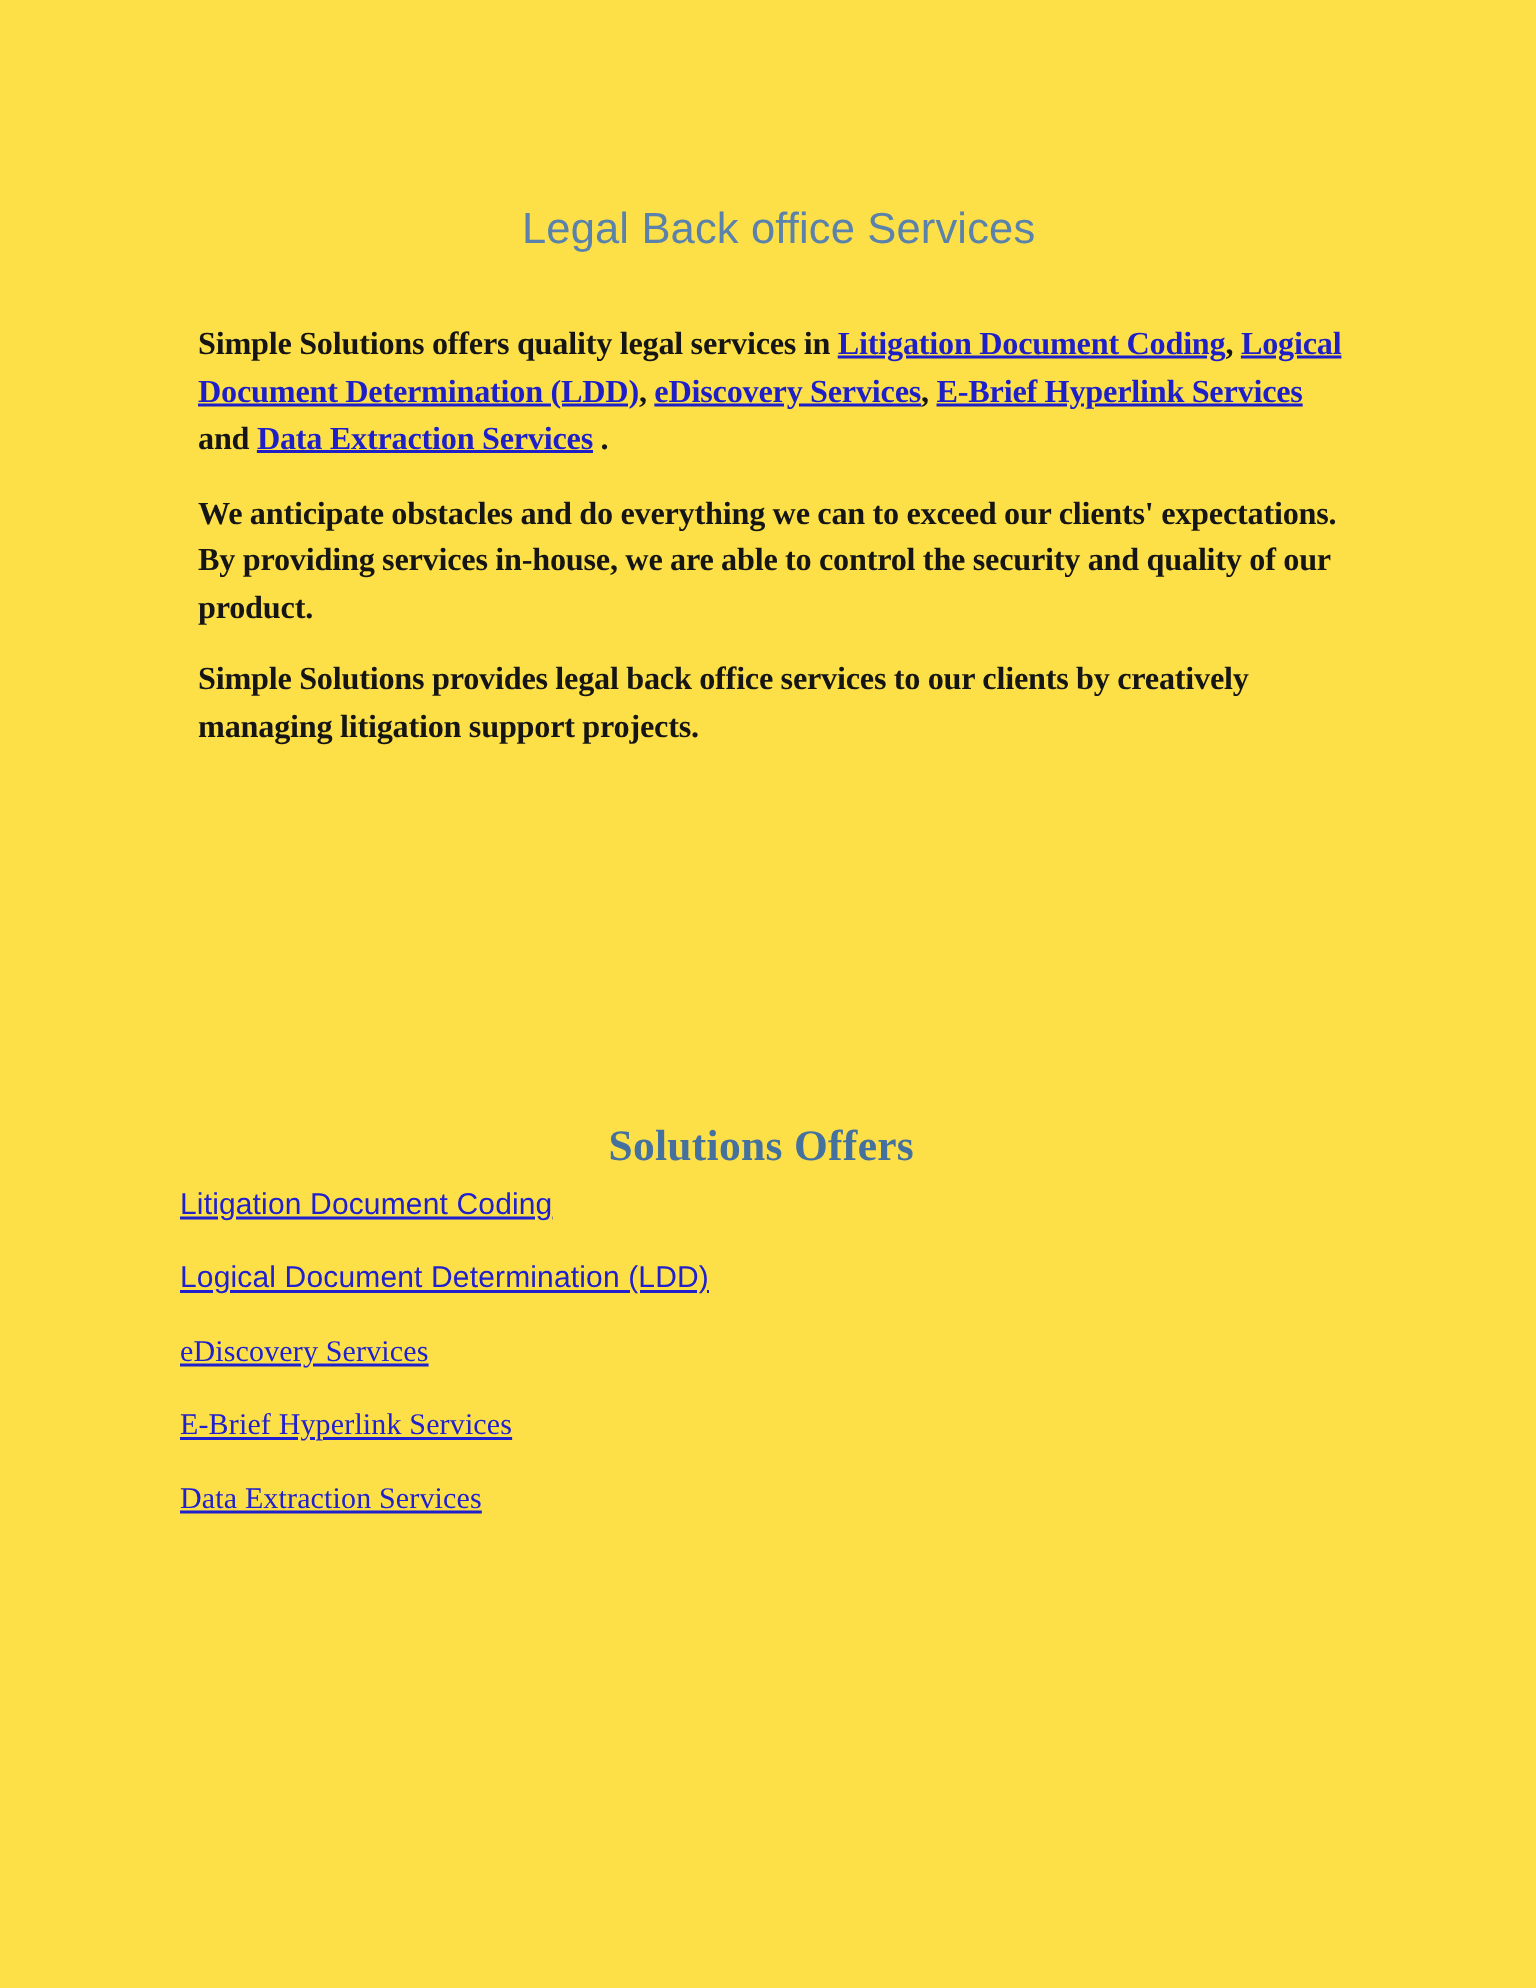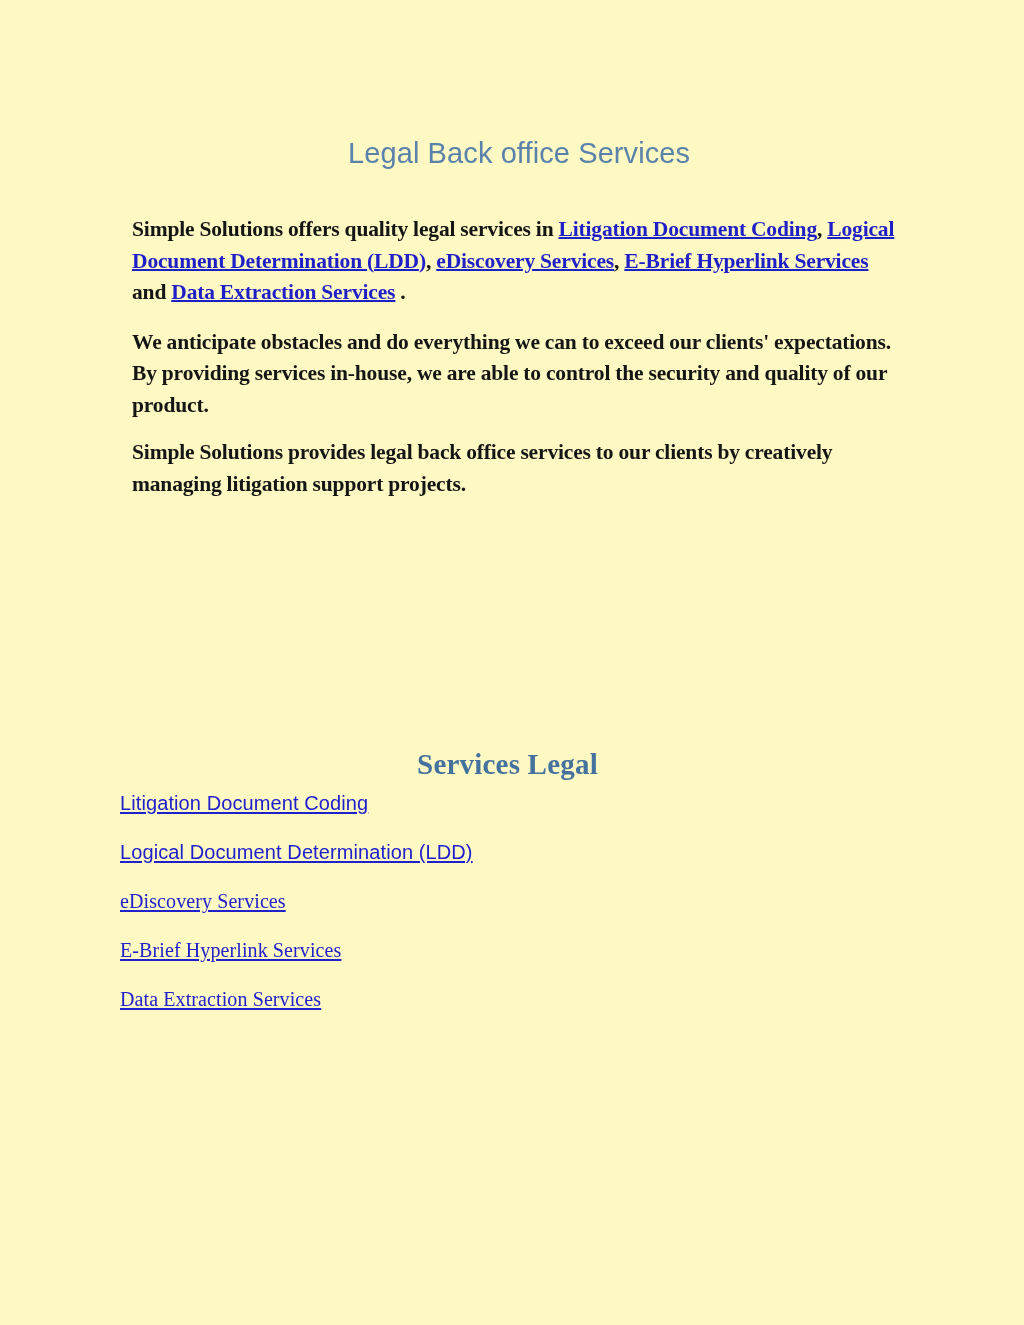--- a/index.html
+++ b/index.html
@@ -15,21 +15,21 @@
     overflow: hidden;
     font-family: "Liberation Serif", "DejaVu Serif", serif;
     -webkit-font-smoothing: antialiased;
   }
 
   .page {
     position: absolute;
     left: 0; top: 0;
     width: 1024px;
     height: 1325px;
-    background: #fef9c3;
+    background: #fde047;
   }
 
   .content {
     position: absolute;
     left: 120px;
     top: 0;
     width: 772px;
   }
 
   
@@ -150,21 +150,21 @@
       <p class="para first"><span>Simple Solutions offers quality legal services in </span><a class="inline-link">Litigation Document Coding</a><span>, </span><a class="inline-link">Logical Document Determination (LDD)</a><span>, </span><a class="inline-link">eDiscovery Services</a><span>, </span><a class="inline-link">E-Brief Hyperlink Services</a><span> and </span><a class="inline-link">Data Extraction Services</a><span> .</span></p>
 
       <p class="para">We anticipate obstacles and do everything we can to exceed our clients' expectations. By providing services in-house, we are able to control the security and quality of our product.</p>
 
       <p class="para">Simple Solutions provides legal back office services to our clients by creatively managing litigation support projects.</p>
 
 
 
     </div>
 
-    <h2 class="services-heading">Services Legal</h2>
+    <h2 class="services-heading">Solutions Offers</h2>
 
     <ul class="service-list">
       <li>
         <a class="service-link sans">Litigation Document Coding</a>
       </li>
       <li>
         <a class="service-link sans">Logical Document Determination (LDD)</a>
       </li>
       <li>
         <a class="service-link serif">eDiscovery Services</a>

